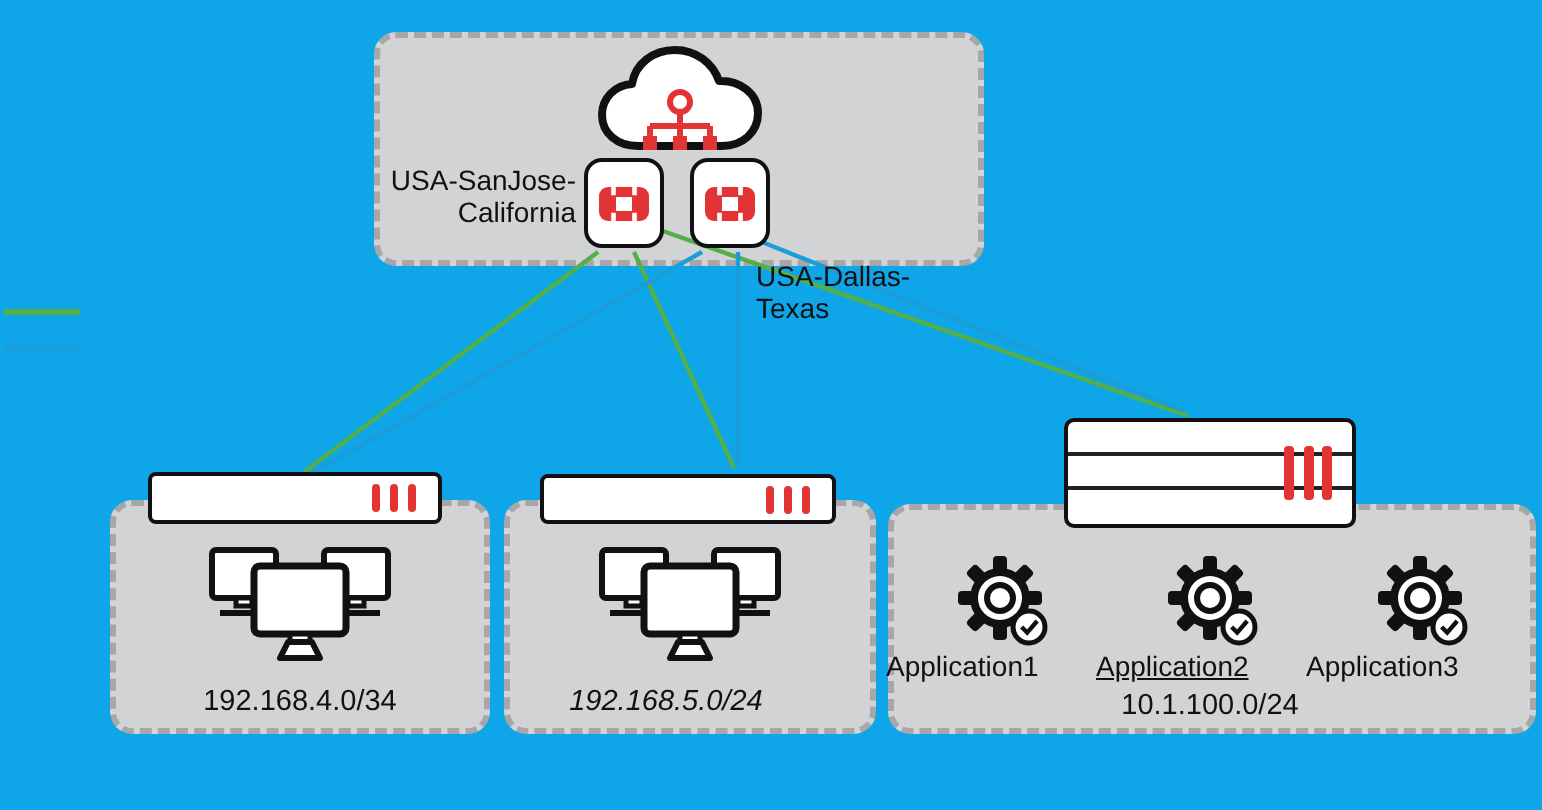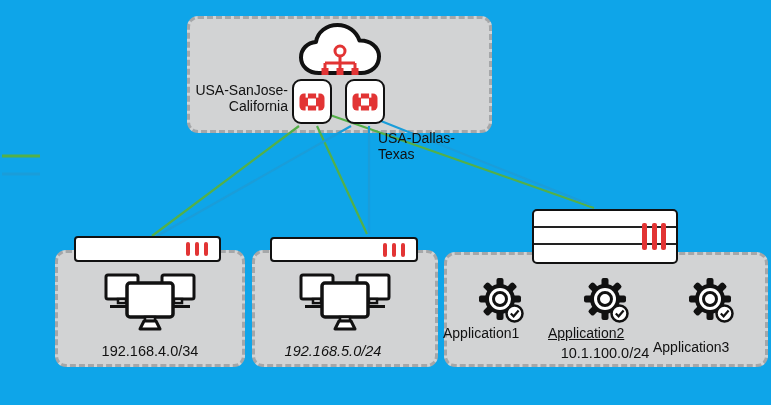--- a/index.html
+++ b/index.html
@@ -180,19 +180,19 @@
     <circle cx="22" cy="22" r="11" fill="#fff"></circle>
     <circle cx="22" cy="22" r="6.5" fill="#fff" stroke="#111" stroke-width="3"></circle>
     <g>
       <circle cx="36.5" cy="36.5" r="8" fill="#fff" stroke="#111" stroke-width="2.5"></circle>
       <path d="M32.8 36.5 l2.8 2.8 l5 -5.8" stroke="#111" stroke-width="2.2" fill="none"></path>
     </g>
   </svg>
 
   <div class="applabel" style="left:443px;top:325px;width:115px;">Application1</div>
   <div class="applabel" style="left:548px;top:325px;width:115px;text-decoration:underline;">Application2</div>
-  <div class="applabel" style="left:653px;top:325px;width:115px;margin-top:14px;">Application3</div>
+  <div class="applabel" style="left:653px;top:325px;width:115px;">Application3</div>
 
   <div class="netlabel" style="left:60px;top:343px;width:180px;">192.168.4.0/34</div>
   <div class="netlabel" style="left:243px;top:343px;width:180px;font-style:italic;">192.168.5.0/24</div>
   <div class="netlabel" style="left:515px;top:345px;width:180px;">10.1.100.0/24</div>
 
 </div>
 
 </body></html>

